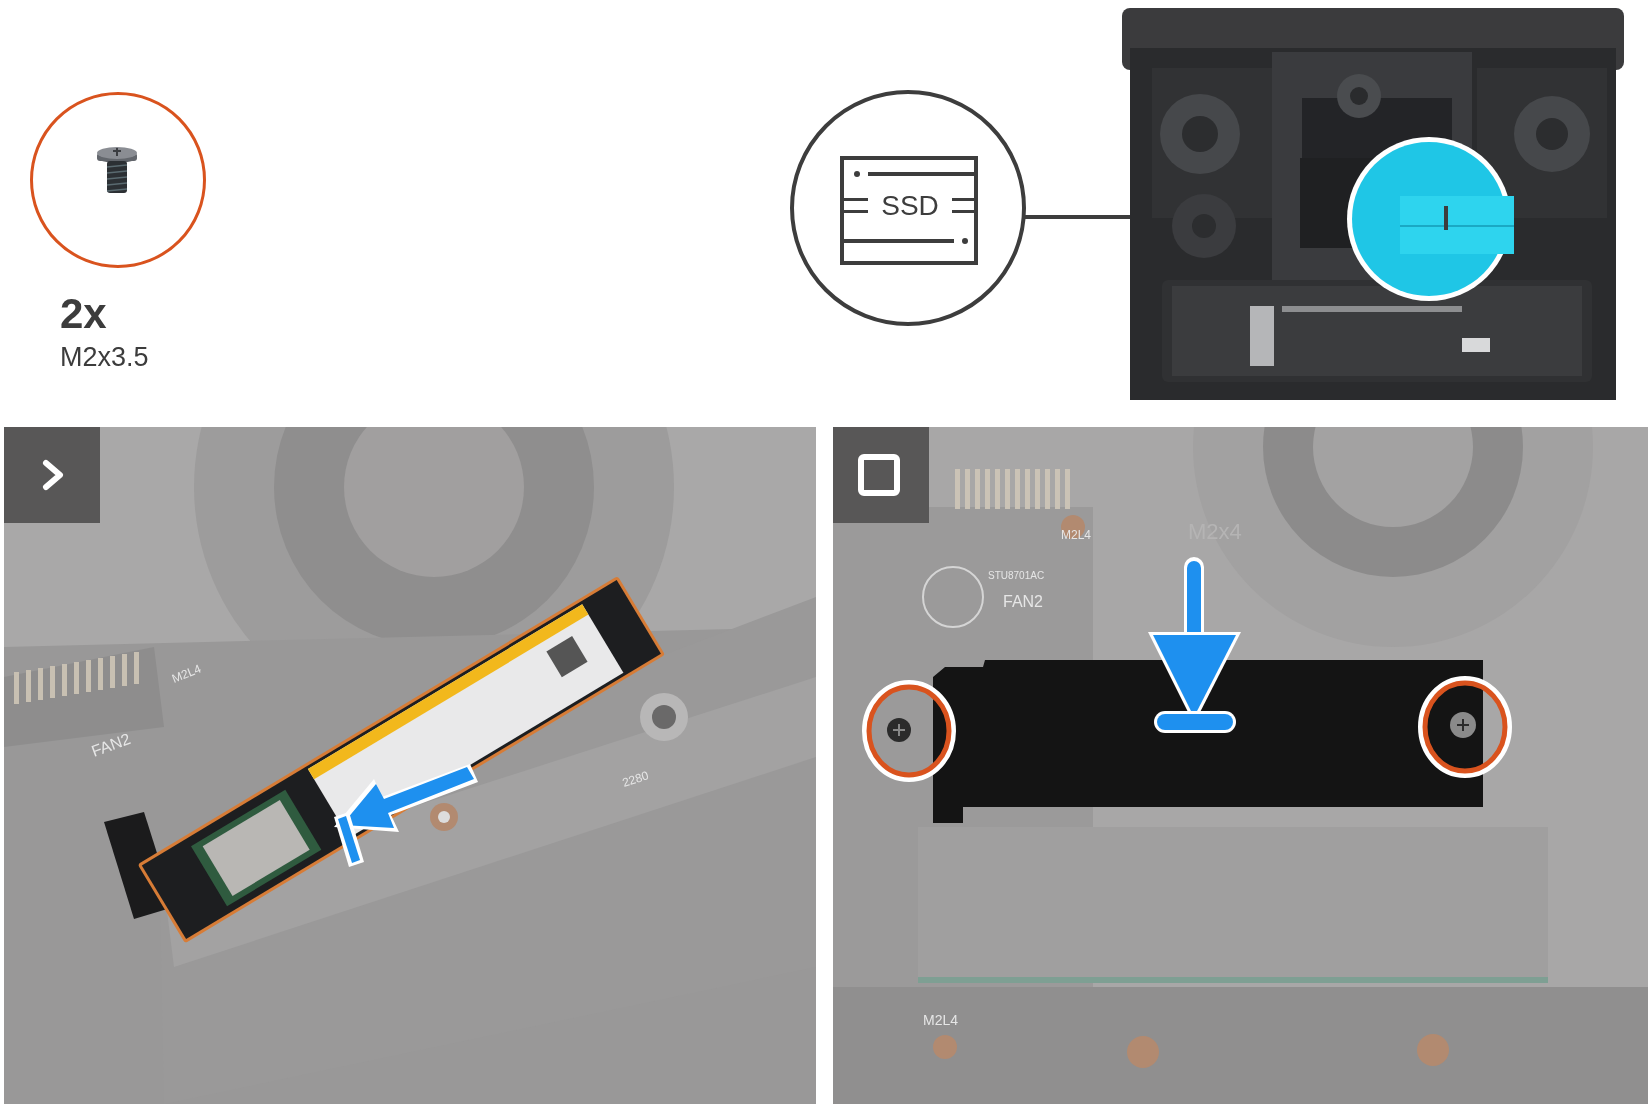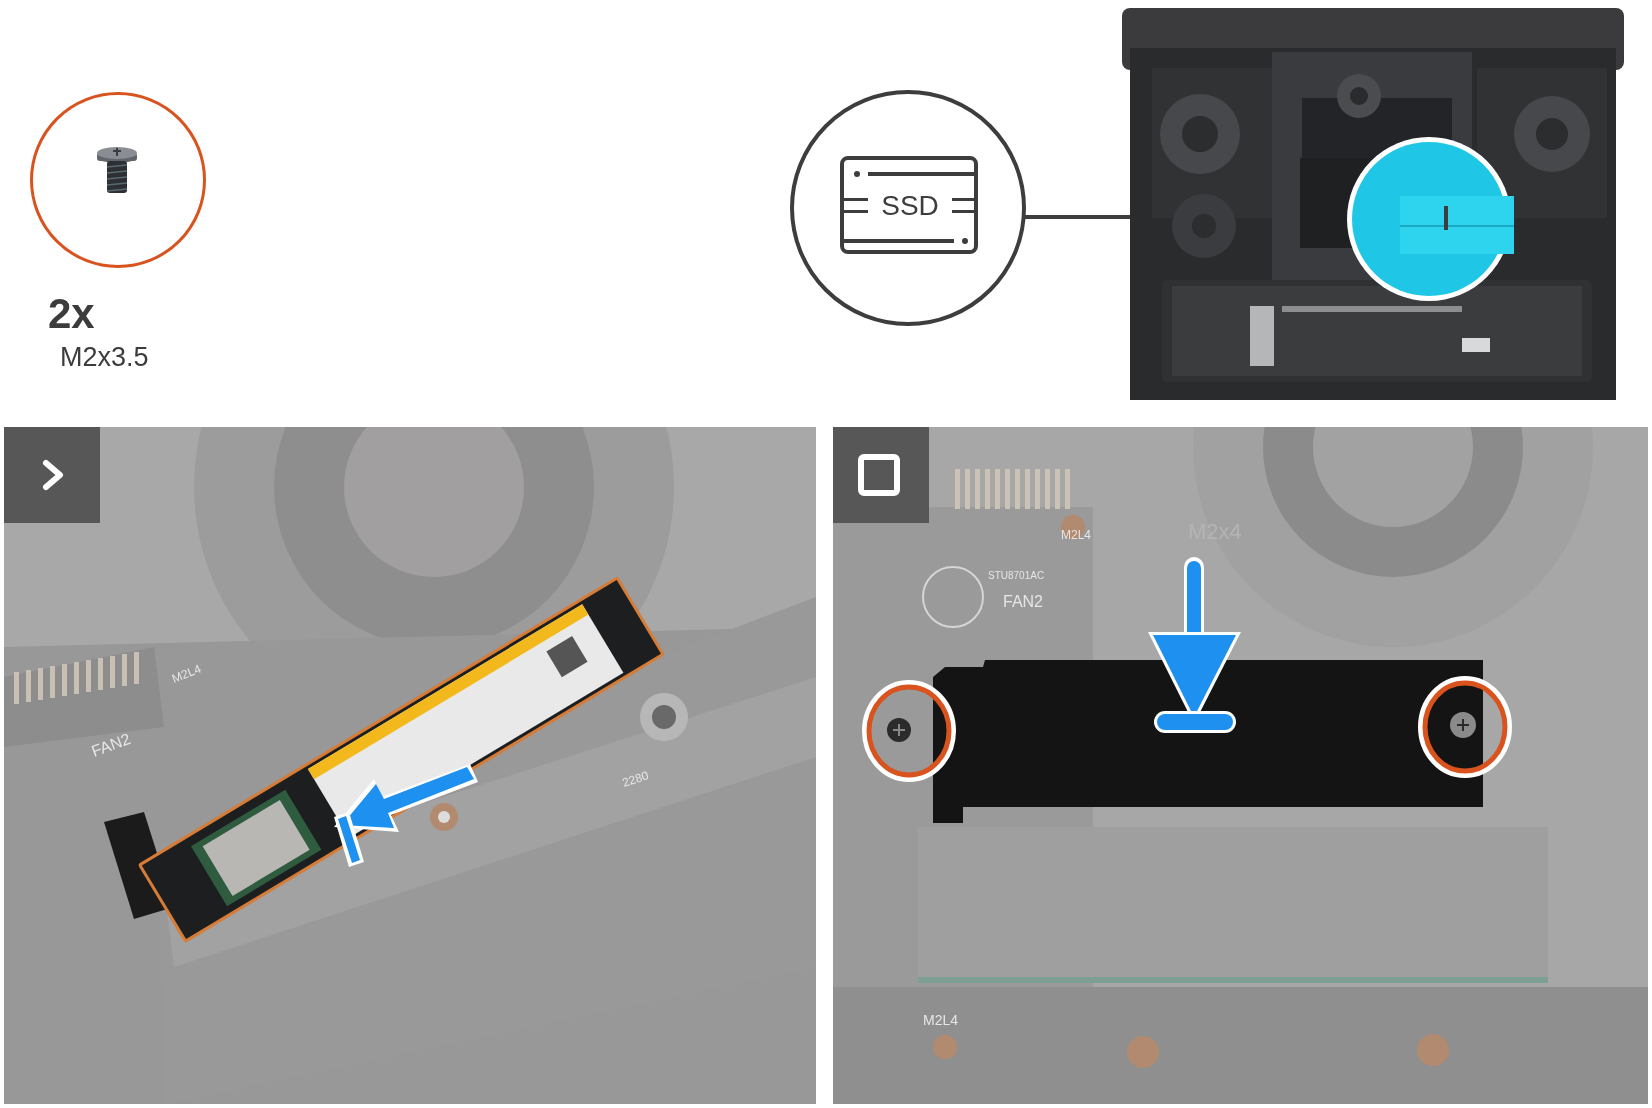--- a/index.html
+++ b/index.html
@@ -3,21 +3,21 @@
 <meta charset="utf-8">
 <style>
   html, body { margin:0; padding:0; background:#ffffff; }
   body { width:1652px; height:1108px; position:relative; overflow:hidden;
          font-family:"Liberation Sans", sans-serif; color:#3a3a3a; }
   .abs { position:absolute; }
 
   
   #screw-circle { left:30px; top:92px; width:176px; height:176px; border:3px solid #d9531e;
                   border-radius:50%; box-sizing:border-box; }
-  #qty { left:48px; top:290px; font-size:42px; font-weight:bold; color:#3c3c3c; }
+  #qty { left:60px; top:290px; font-size:42px; font-weight:bold; color:#3c3c3c; }
   #spec { left:60px; top:342px; font-size:27px; color:#3c3c3c; }
 
   
   #ssd-circle { left:790px; top:90px; width:236px; height:236px; border:4px solid #3d3d3d;
                 border-radius:50%; box-sizing:border-box; background:#fff; }
   #ssd-line { left:1024px; top:215px; width:424px; height:4px; background:#3d3d3d; }
 
   
   #laptop { left:1122px; top:8px; width:502px; height:394px; }
 
@@ -43,21 +43,21 @@
       <line x1="74" y1="84" x2="94" y2="82"></line>
         <line x1="74" y1="90" x2="94" y2="88"></line>
       <line x1="74" y1="96" x2="94" y2="94"></line>
     </g>
   </svg>
 </div>
 <div id="qty" class="abs">2x</div>
 <div id="spec" class="abs">M2x3.5</div>
 
 <div id="ssd-circle" class="abs">
-  <div class="abs" style="left:46px;top:62px;width:138px;height:98px;border:4px solid #3d3d3d;border-radius:8px;box-sizing:border-box;">
+  <div class="abs" style="left:46px;top:62px;width:138px;height:109px;border:4px solid #3d3d3d;border-radius:0;box-sizing:border-box;">
     <div class="abs" style="left:10px;top:11px;width:6px;height:6px;border-radius:50%;background:#3d3d3d;"></div>
     <div class="abs" style="left:24px;top:12px;width:106px;height:4px;background:#3d3d3d;"></div>
     <div class="abs" style="left:0;top:38px;width:24px;height:3px;background:#3d3d3d;"></div>
     <div class="abs" style="left:0;top:50px;width:24px;height:3px;background:#3d3d3d;"></div>
     <div class="abs" style="left:108px;top:38px;width:24px;height:3px;background:#3d3d3d;"></div>
     <div class="abs" style="left:108px;top:50px;width:24px;height:3px;background:#3d3d3d;"></div>
     <div class="abs" style="left:0;top:79px;width:110px;height:4px;background:#3d3d3d;"></div>
     <div class="abs" style="left:118px;top:78px;width:6px;height:6px;border-radius:50%;background:#3d3d3d;"></div>
     <div class="abs" style="left:24px;top:30px;width:84px;text-align:center;font-size:28px;color:#3d3d3d;line-height:32px;">SSD</div>
   </div>

